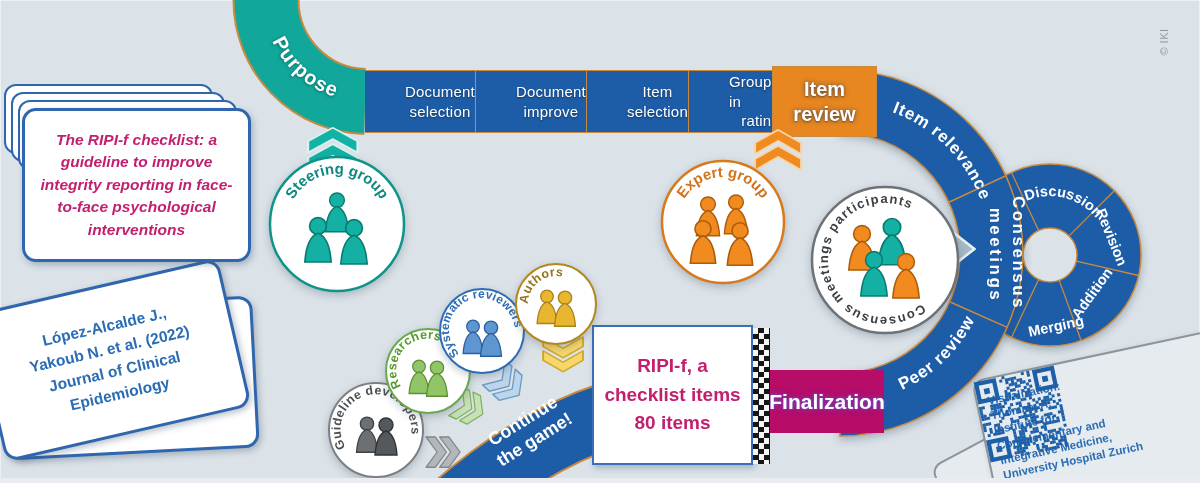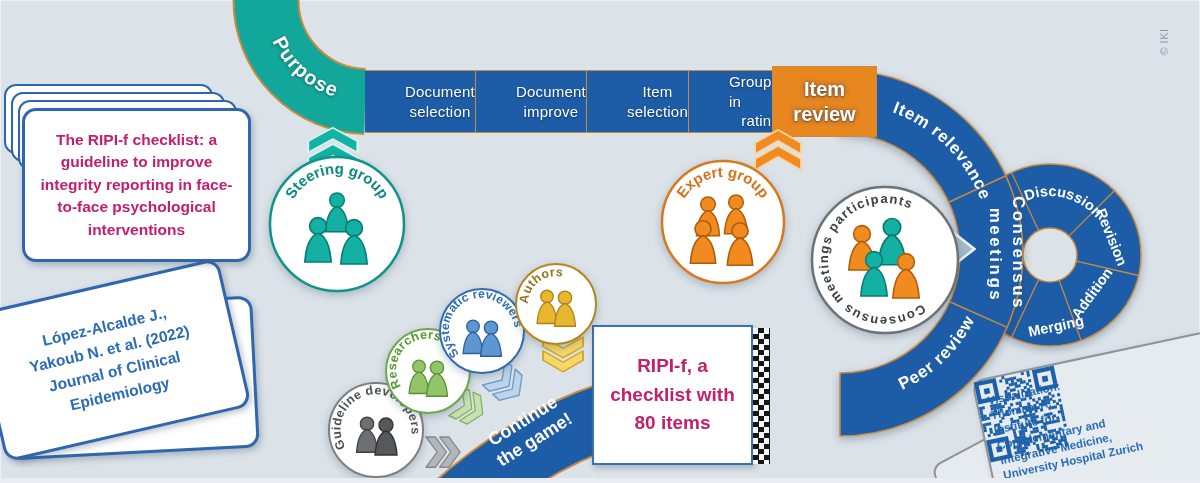--- a/index.html
+++ b/index.html
@@ -6,21 +6,21 @@
   .canvas{position:relative;width:1200px;height:483px;background:#dbe2e8;overflow:hidden;
           box-shadow:inset 0 0 0 1px #eef1f4;}
   .abs{position:absolute;}
   svg{position:absolute;left:0;top:0;overflow:visible;}
   .layer0{z-index:0;} .layer1{z-index:1;} .layer2{z-index:2;} .layer3{z-index:3;} .layer6{z-index:6;}
 
   
   .card{background:#fff;border:3px solid #2f66ae;border-radius:14px;box-sizing:border-box;
         box-shadow:2px 3px 6px rgba(70,90,110,.35);}
   .title-card{left:22px;top:108px;width:229px;height:154px;display:flex;align-items:center;justify-content:center;
-        padding:6px 8px;text-align:center;color:#c21f6e;font-size:15.5px;font-weight:700;line-height:1.45;}
+        padding:6px 8px;text-align:center;color:#c21f6e;font-size:15.5px;font-weight:700;line-height:1.45;font-style:italic;}
   .stack-edge{background:#fff;border:2.5px solid #2f66ae;border-radius:12px;box-sizing:border-box;height:70px;}
   .cite-card{left:-14px;top:284px;width:252px;height:152px;transform:rotate(-13deg);display:flex;
         align-items:center;justify-content:center;text-align:center;color:#2a6db5;font-size:15.5px;
         font-weight:700;line-height:1.5;}
   .cite-behind{left:4px;top:302px;width:252px;height:152px;transform:rotate(-3deg);}
   .qr-card{left:986px;top:352px;width:260px;height:170px;transform:rotate(-12deg);background:#e5ebef;
         border:2.5px solid #8d939a;border-radius:12px;box-sizing:border-box;display:flex;gap:10px;
         padding:12px 10px;box-shadow:2px 3px 6px rgba(70,90,110,.3);}
   .qr-behind{left:950px;top:420px;width:170px;height:130px;transform:rotate(-28deg);background:#e5ebef;
         border:2.5px solid #8d939a;border-radius:12px;box-sizing:border-box;}
@@ -451,24 +451,27 @@
       <span>Grouping in</span>
       <span>rating</span>
     </div>
   </div>
 
   <div class="abs layer2 item-rating">
     <span>Item</span>
     <span>review</span>
   </div>
 
+  <div class="abs layer2 finalization">
+    <span>Finalization</span>
+  </div>
 
   <div class="abs layer2 result-card">
     <div>RIPI-f, a</div>
-    <div>checklist with</div>
+    <div>checklist items</div>
     <div>80 items</div>
   </div>
   <div class="abs layer2 checker"></div>
 
   <div class="abs layer2 copyright">© IKI</div>
 
   <svg class="layer3" width="1200" height="483" viewBox="0 0 1200 483">
     <defs>
       <g id="dchev">
         <path d="M0 0 H15 L33 21 L15 42 H0 L18 21 Z"></path>

